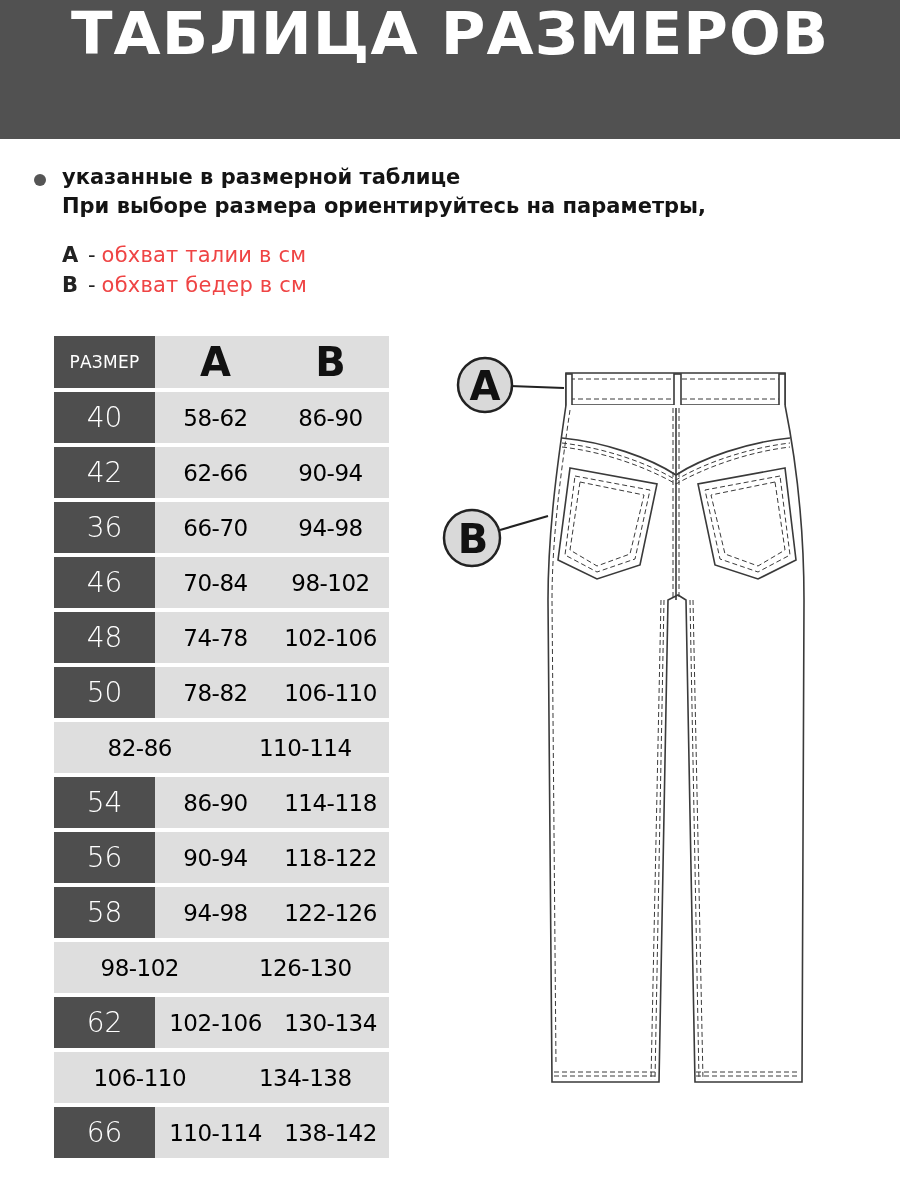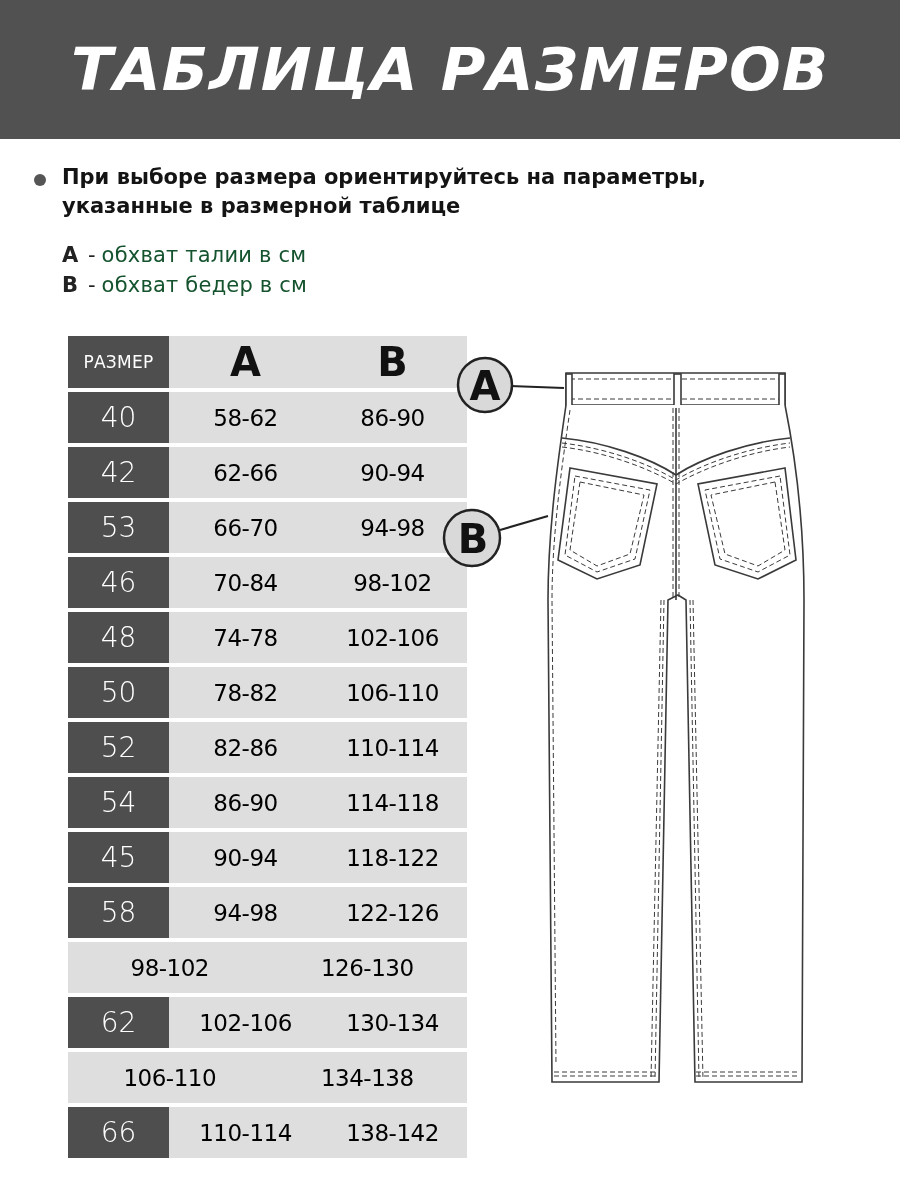--- a/index.html
+++ b/index.html
@@ -2,21 +2,21 @@
 <html><head>
   <meta charset="utf-8">
   <style>
     * { margin: 0; padding: 0; box-sizing: border-box; }
     html, body { width: 900px; height: 1200px; background: #ffffff; overflow: hidden; }
     body { position: relative; font-family: "DejaVu Sans", sans-serif; color: #1a1a1a; }
 
     .header {
       position: absolute; left: 0; top: 0; width: 900px; height: 139px;
       background: #515151;
-      display: flex; align-items: center; justify-content: center; font-style: italic;
+      display: flex; justify-content: center;
     }
     .header-title {
       color: #ffffff; font-family: "DejaVu Sans", sans-serif; font-weight: bold;
       font-size: 58px; letter-spacing: 1px; transform: scaleX(1.05);
     }
 
     .intro {
       position: absolute; left: 34px; top: 163px; width: 820px;
     }
     .intro-line {
@@ -30,25 +30,25 @@
       font-family: "DejaVu Sans", sans-serif; font-weight: bold; font-size: 21px;
       line-height: 29px; color: #141414;
     }
     .legend {
       position: absolute; left: 62px; top: 240px;
       font-family: "DejaVu Sans", sans-serif; font-size: 21px; line-height: 30px; color: #222;
     }
     .legend-row { display: flex; align-items: baseline; }
     .legend-key { font-weight: bold; width: 20px; display: inline-block; }
     .legend-sep { margin: 0 6px 0 6px; }
-    .legend-desc { font-weight: normal; color: #14532d; letter-spacing: 0.2px; }
+    .legend-desc { font-weight: normal; color: #ef4444; letter-spacing: 0.2px; }
 
     
     .size-table {
-      position: absolute; left: 68px; top: 336px; width: 399px;
+      position: absolute; left: 54px; top: 336px; width: 335px;
     }
     .trow {
       display: flex; height: 51px; margin-bottom: 4px;
     }
     .trow.head { height: 52px; margin-bottom: 4px; }
     .cell-size {
       width: 101px; background: #4e4e4e; color: #ffffff;
       display: flex; align-items: center; justify-content: center;
       font-family: "DejaVu Sans", sans-serif; font-size: 28px; font-weight: 300;
     }
@@ -75,22 +75,22 @@
 <body>
 
 <div class="header">
   <div class="header-title">ТАБЛИЦА РАЗМЕРОВ</div>
 </div>
 
 <div class="intro">
   <div class="intro-line">
     <span class="bullet"></span>
     <div class="intro-text">
+      <div>указанные в размерной таблице</div>
       <div>При выборе размера ориентируйтесь на параметры,</div>
-      <div>указанные в размерной таблице</div>
     </div>
   </div>
 </div>
 
 <div class="legend">
   <div class="legend-row">
     <span class="legend-key">A</span>
     <span class="legend-sep">-</span>
     <span class="legend-desc">обхват талии в см</span>
   </div>
@@ -118,21 +118,21 @@
         </div>
       </div>
       <div class="trow">
         <div class="cell-size">42</div>
         <div class="cell-vals">
           <div class="cell-a">62-66</div>
           <div class="cell-b">90-94</div>
         </div>
       </div>
       <div class="trow">
-        <div class="cell-size">53</div>
+        <div class="cell-size">36</div>
         <div class="cell-vals">
           <div class="cell-a">66-70</div>
           <div class="cell-b">94-98</div>
         </div>
       </div>
       <div class="trow">
         <div class="cell-size">46</div>
         <div class="cell-vals">
           <div class="cell-a">70-84</div>
           <div class="cell-b">98-102</div>
@@ -146,35 +146,34 @@
         </div>
       </div>
       <div class="trow">
         <div class="cell-size">50</div>
         <div class="cell-vals">
           <div class="cell-a">78-82</div>
           <div class="cell-b">106-110</div>
         </div>
       </div>
       <div class="trow">
-        <div class="cell-size">52</div>
         <div class="cell-vals">
           <div class="cell-a">82-86</div>
           <div class="cell-b">110-114</div>
         </div>
       </div>
       <div class="trow">
         <div class="cell-size">54</div>
         <div class="cell-vals">
           <div class="cell-a">86-90</div>
           <div class="cell-b">114-118</div>
         </div>
       </div>
       <div class="trow">
-        <div class="cell-size">45</div>
+        <div class="cell-size">56</div>
         <div class="cell-vals">
           <div class="cell-a">90-94</div>
           <div class="cell-b">118-122</div>
         </div>
       </div>
       <div class="trow">
         <div class="cell-size">58</div>
         <div class="cell-vals">
           <div class="cell-a">94-98</div>
           <div class="cell-b">122-126</div>

